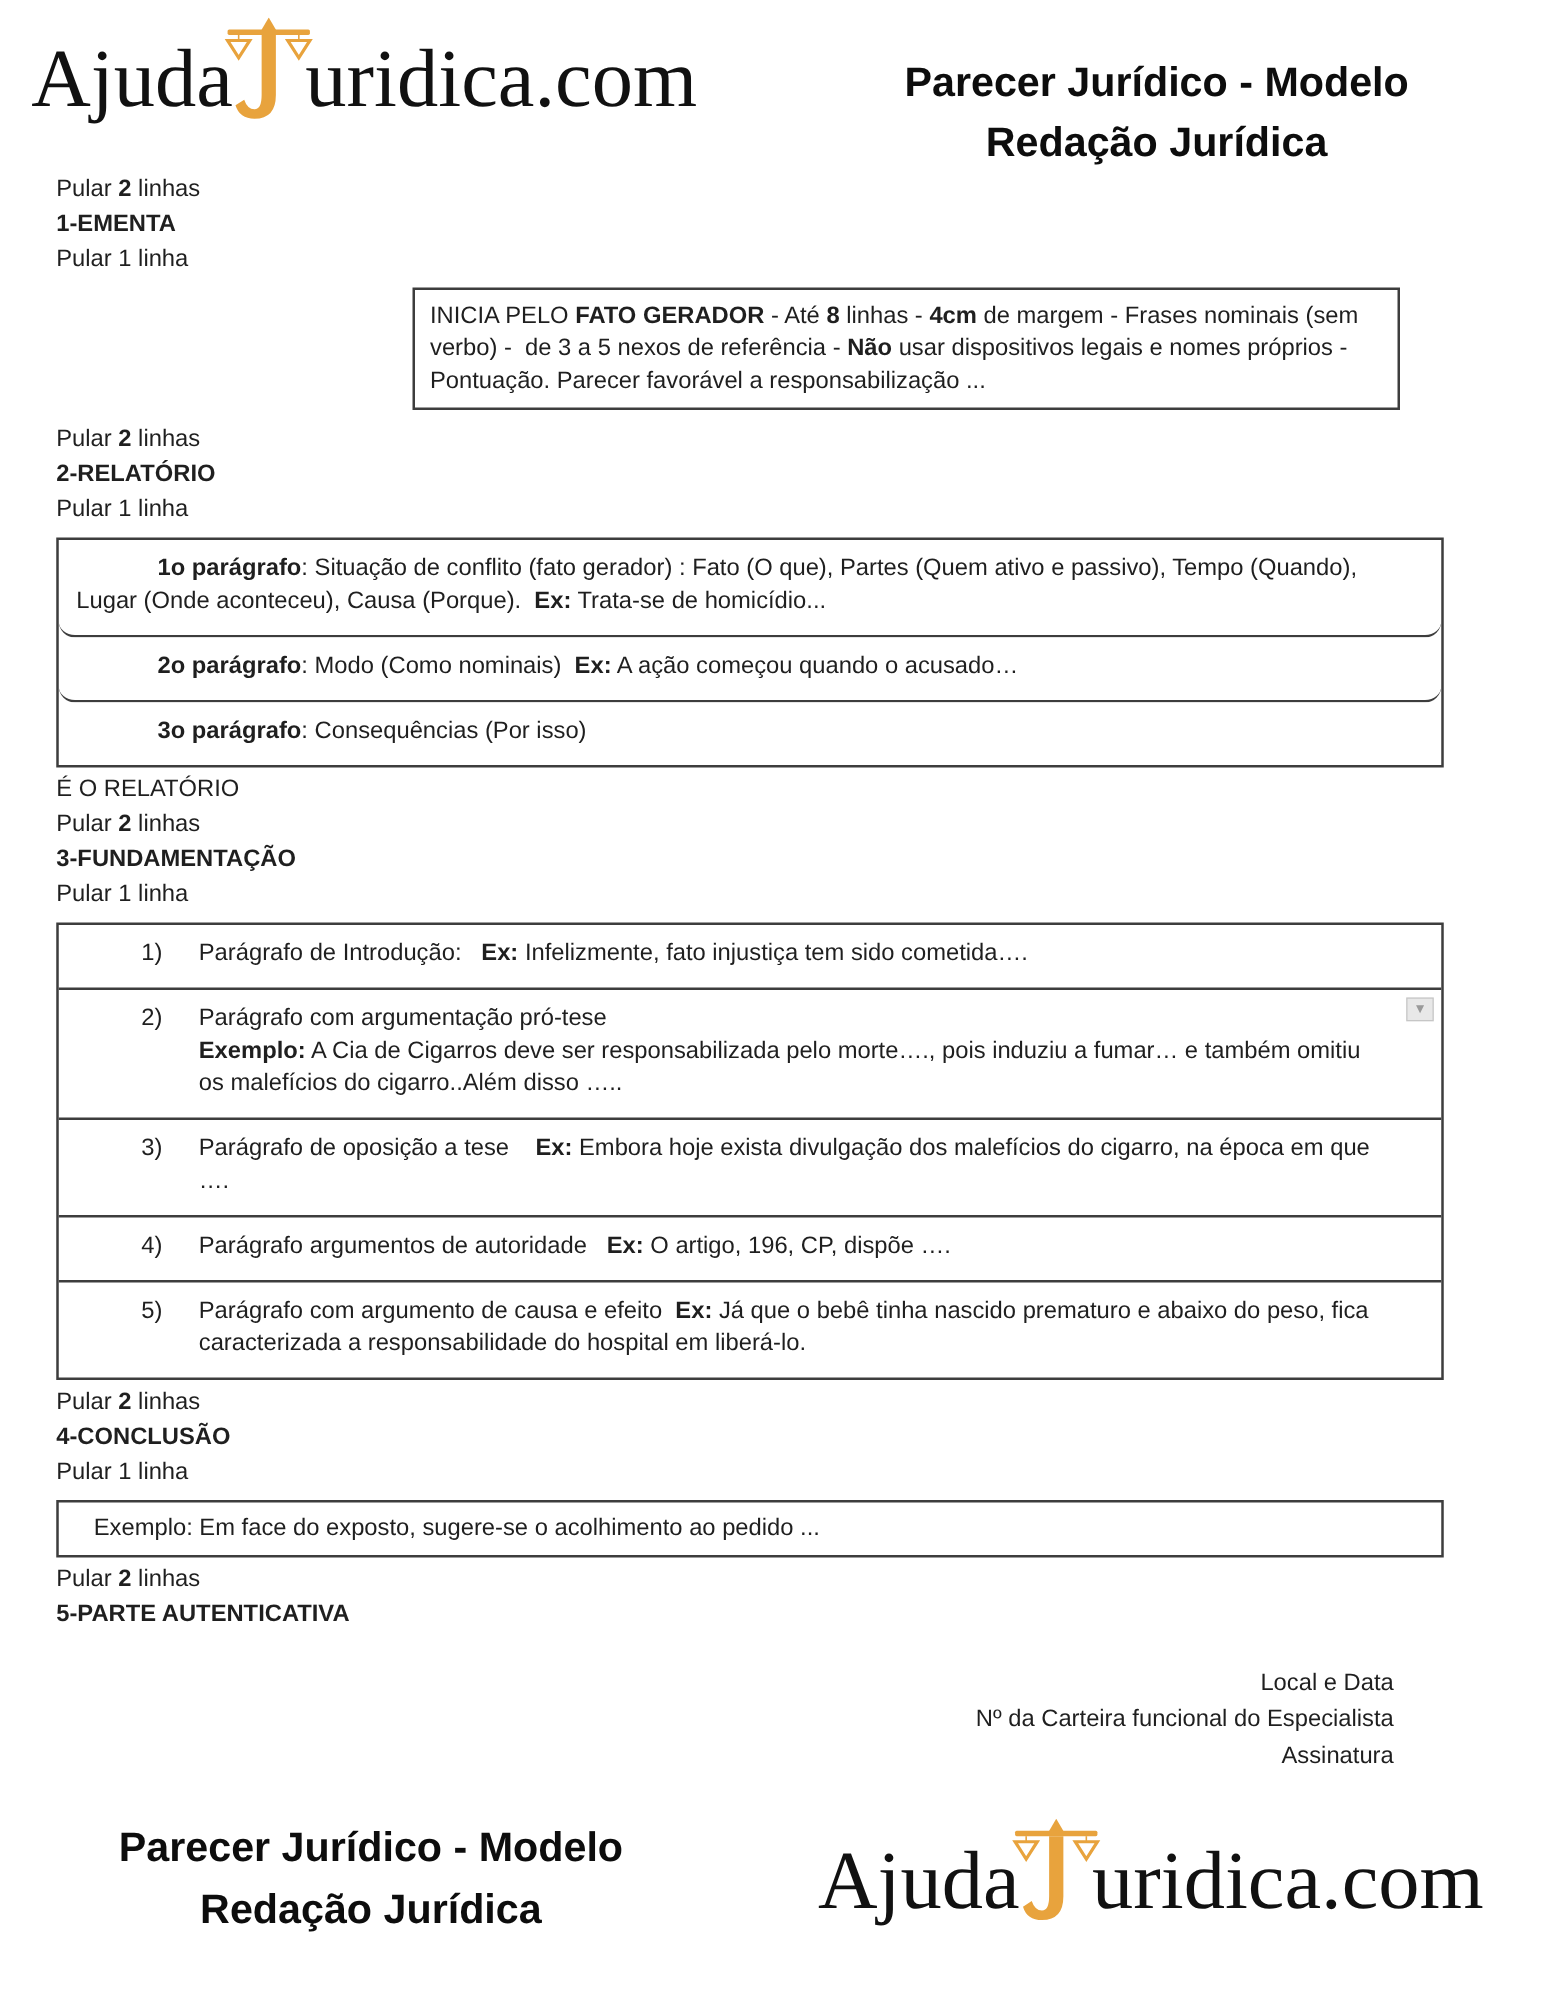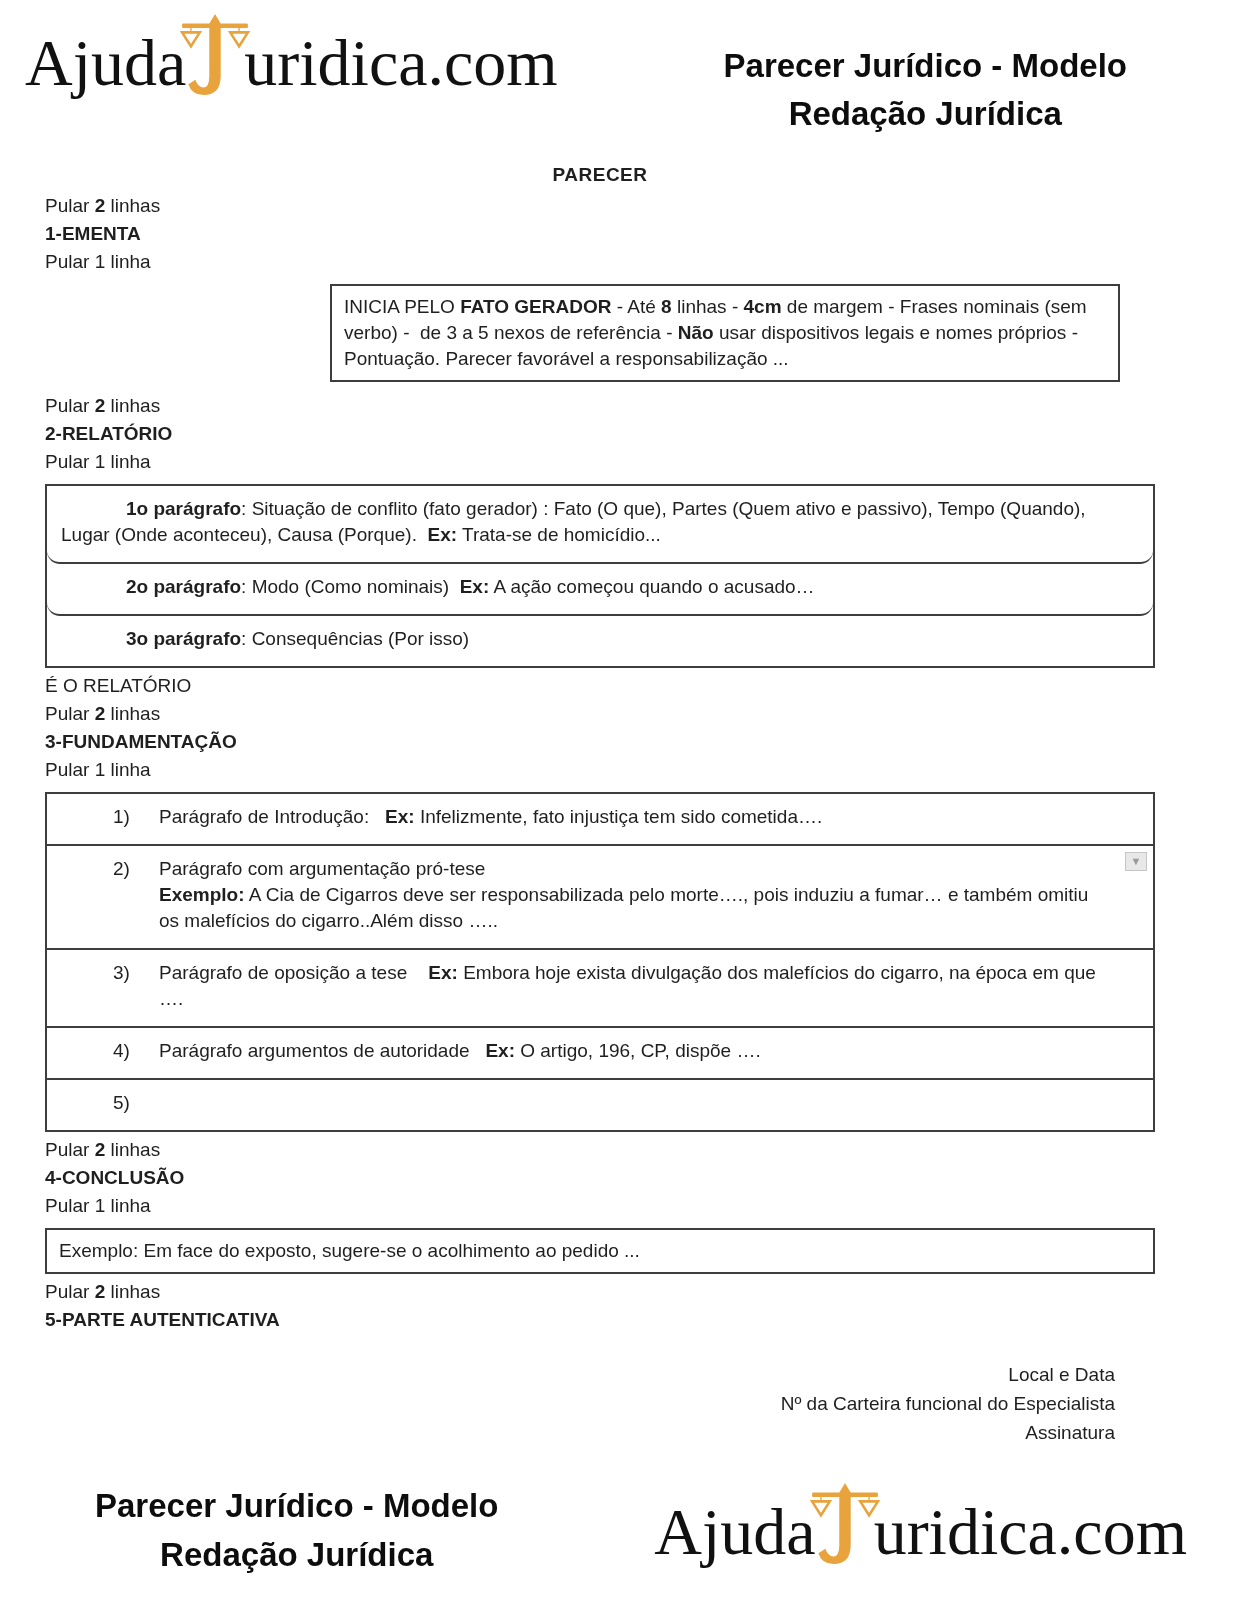--- a/index.html
+++ b/index.html
@@ -71,21 +71,21 @@
     border: 1px solid #c6c6c6;
     color: #9a9a9a;
     font-size: 11px;
     line-height: 17px;
     text-align: center;
     text-indent: 0;
     cursor: pointer;
     user-select: none;
   }
 
-  .conclusao-box { padding: 10px 12px; }
+  .conclusao-box { padding: 10px 28px; }
 
   .center-line { text-align: right; line-height: 29px; margin: 0 40px 0 0; }
   .sig-block { margin-top: 26px; }
 
   
   .footer {
     display: flex;
     justify-content: space-between;
     align-items: center;
     padding: 34px 50px 40px 95px;
@@ -116,21 +116,20 @@
       </svg><span>uridica.com</span>
     </div>
     <div class="header-title">
       <div>Parecer Jurídico - Modelo</div>
       <div>Redação Jurídica</div>
     </div>
   </header>
 
   <main class="doc">
 
-    <div class="doc-heading">PARECER</div>
 
     <p class="line segtext"><span>Pular </span><span class="b">2</span><span> linhas</span></p>
     <p class="line sec">1-EMENTA</p>
     <p class="line">Pular 1 linha</p>
 
     <div class="box ementa-box">
       <span class="segtext"><span>INICIA PELO </span><span class="b">FATO GERADOR</span><span> - Até </span><span class="b">8</span><span> linhas - </span><span class="b">4cm</span><span> de margem - Frases nominais (sem verbo) -  de 3 a 5 nexos de referência - </span><span class="b">Não</span><span> usar dispositivos legais e nomes próprios - Pontuação. Parecer favorável a responsabilização ...</span></span>
     </div>
 
     <p class="line segtext"><span>Pular </span><span class="b">2</span><span> linhas</span></p>
@@ -162,20 +161,21 @@
       <div class="tbl-row fund-row">
         <span class="fund-num">3)</span>
         <span class="fund-text"><span>Parágrafo de oposição a tese    </span><span class="b">Ex:</span><span> Embora hoje exista divulgação dos malefícios do cigarro, na época em que ….</span></span>
       </div>
       <div class="tbl-row fund-row">
         <span class="fund-num">4)</span>
         <span class="fund-text"><span>Parágrafo argumentos de autoridade   </span><span class="b">Ex:</span><span> O artigo, 196, CP, dispõe ….</span></span>
       </div>
       <div class="tbl-row fund-row">
         <span class="fund-num">5)</span>
+        <span class="fund-text"><span>Parágrafo com argumento de causa e efeito  </span><span class="b">Ex:</span><span> Já que o bebê tinha nascido prematuro e abaixo do peso, fica caracterizada a responsabilidade do hospital em liberá-lo.</span></span>
       </div>
     </div>
 
     <p class="line segtext" style="margin-top:-6px;"><span>Pular </span><span class="b">2</span><span> linhas</span></p>
     <p class="line sec">4-CONCLUSÃO</p>
     <p class="line">Pular 1 linha</p>
 
     <div class="box conclusao-box">
       <span>Exemplo: Em face do exposto, sugere-se o acolhimento ao pedido ...</span>
     </div>

